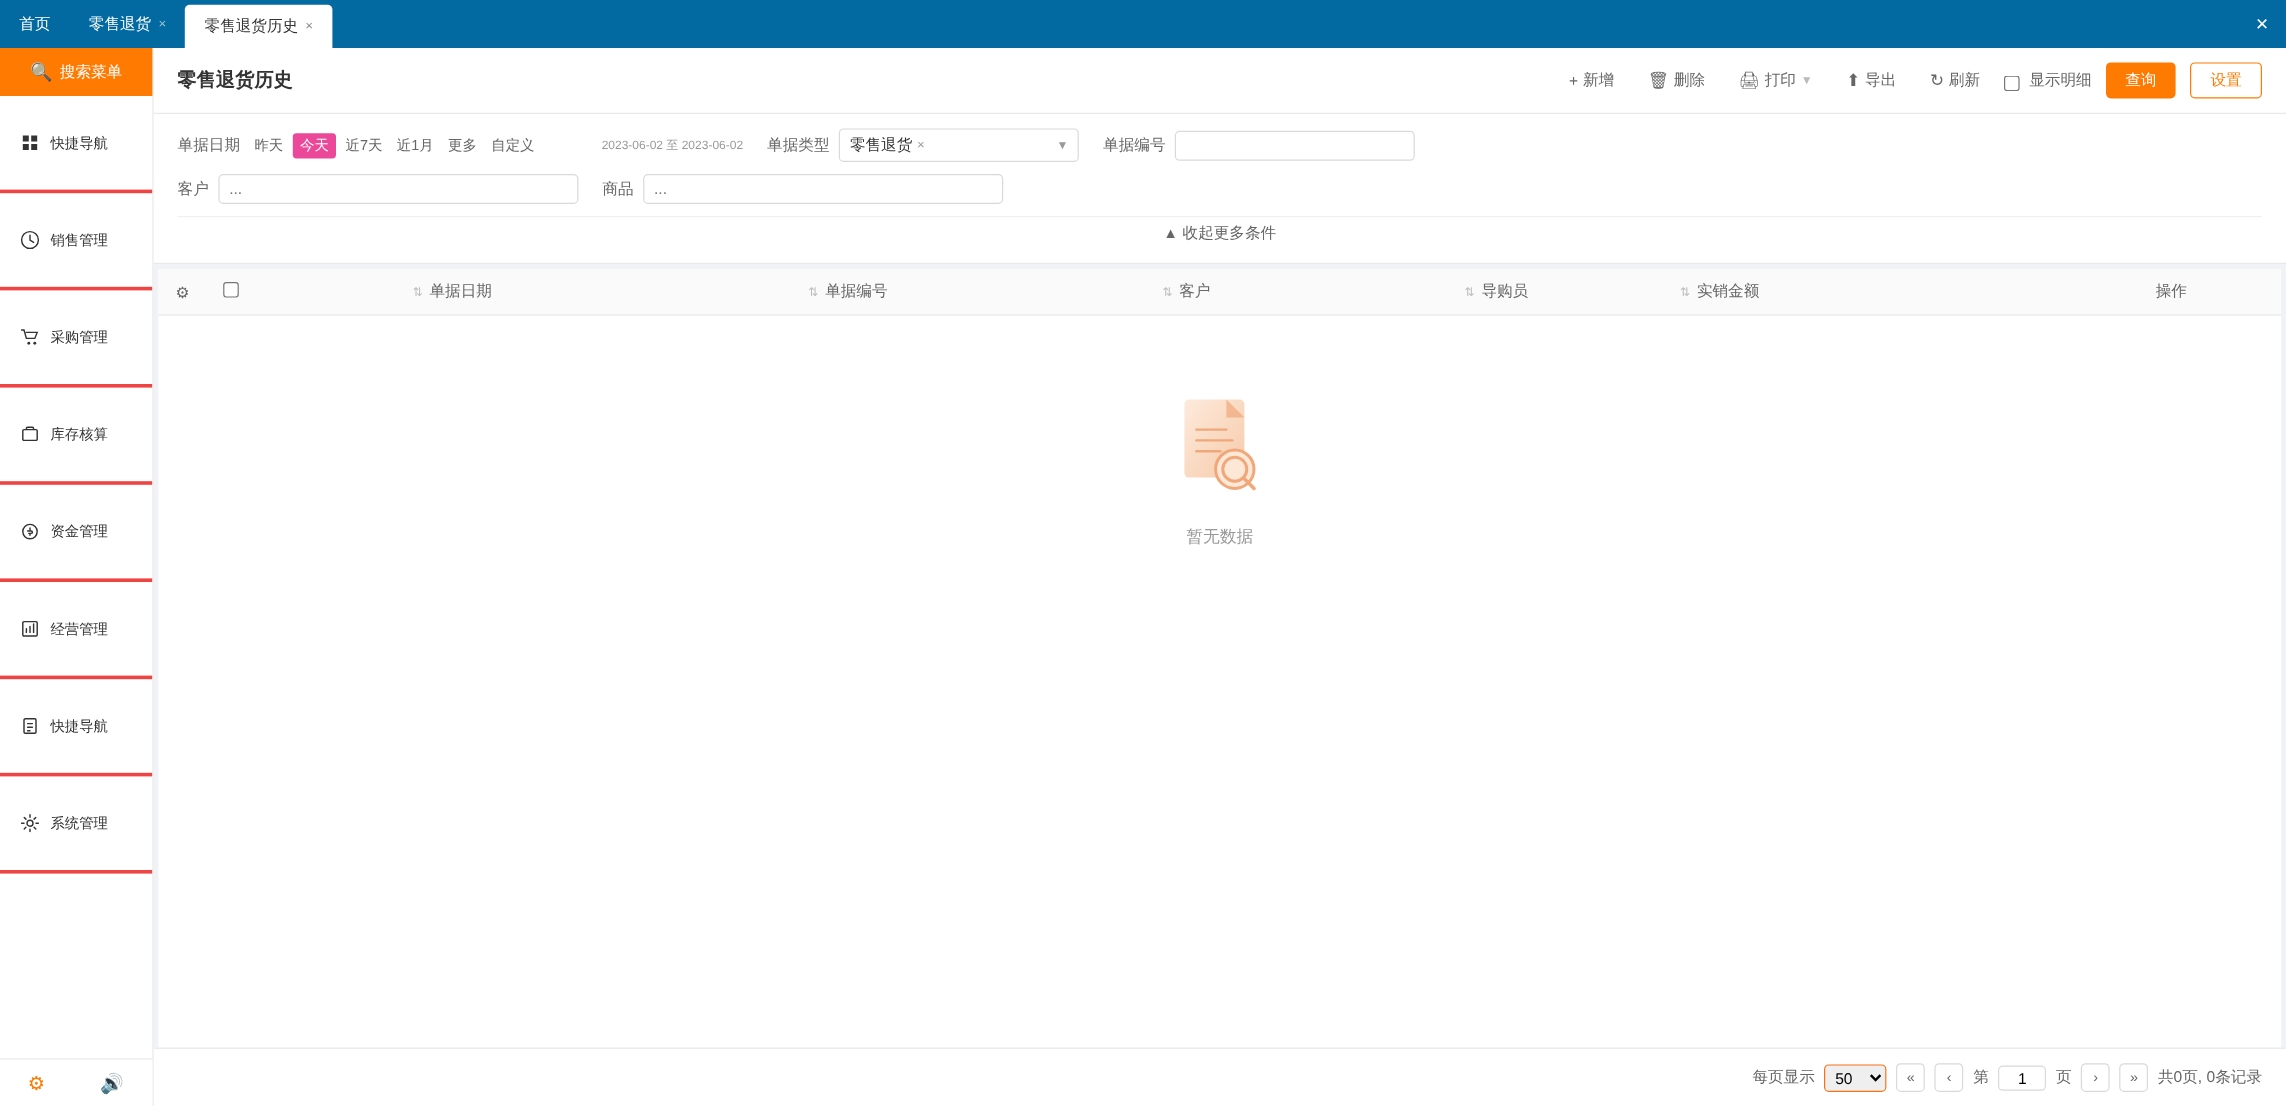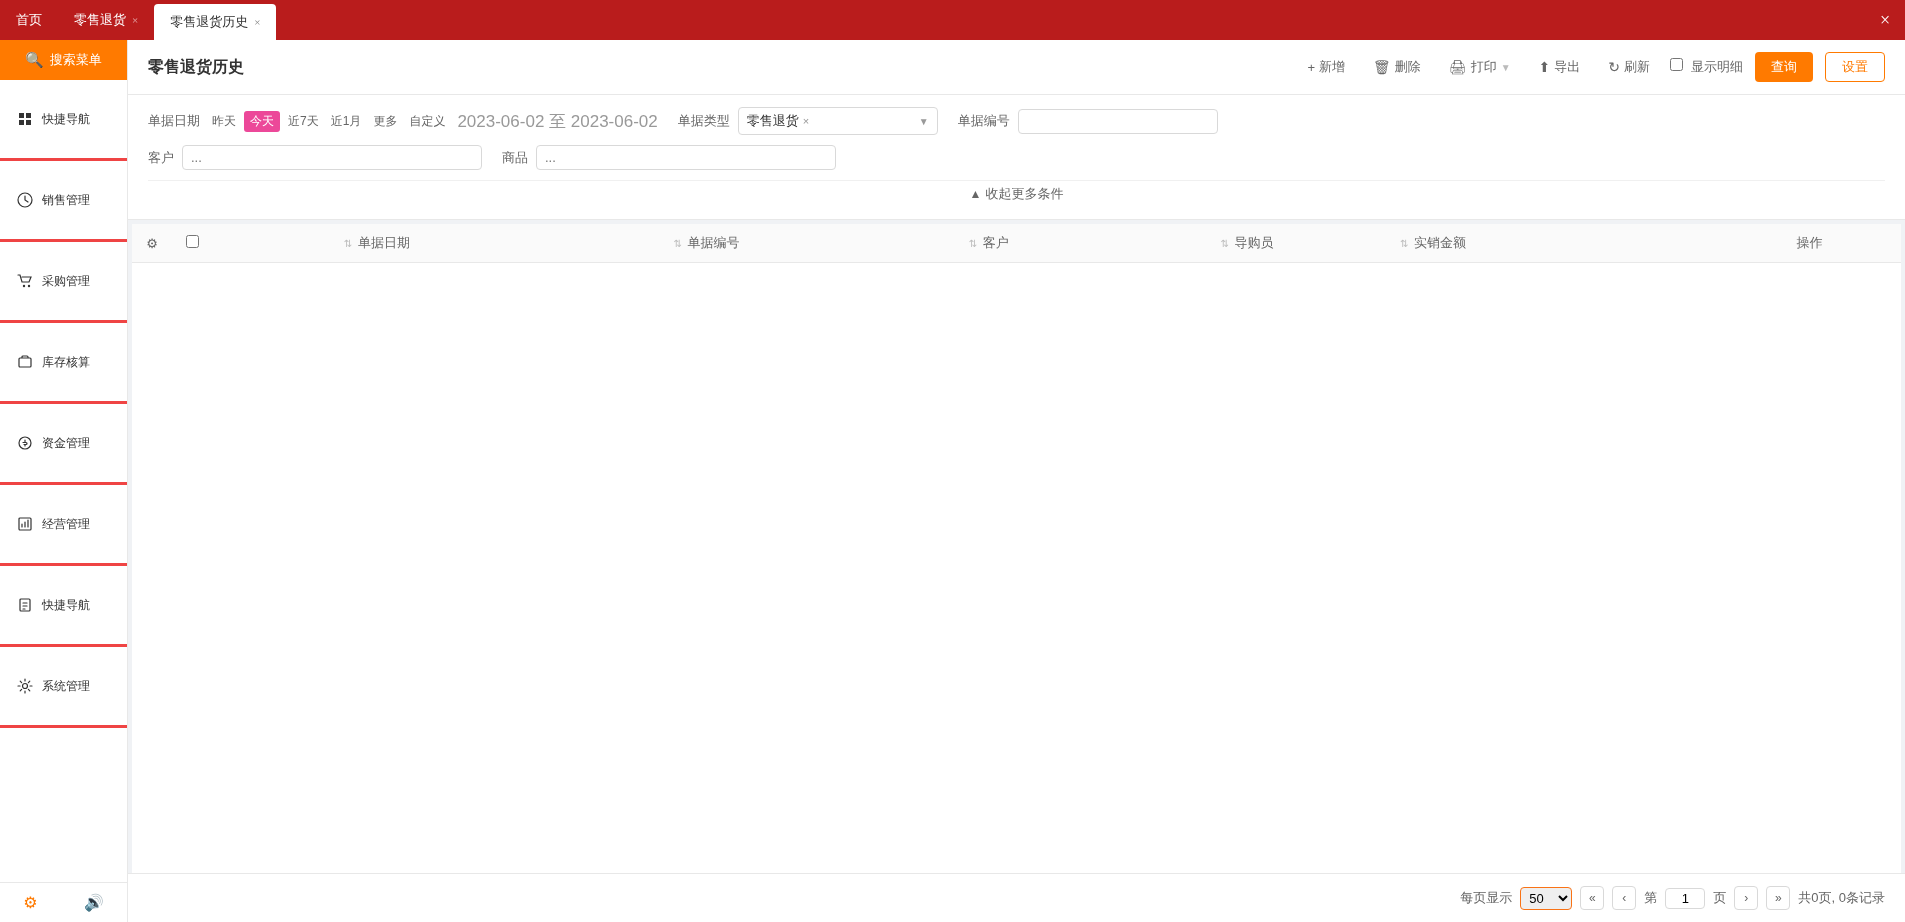--- a/index.html
+++ b/index.html
@@ -1,19 +1,19 @@
 <!DOCTYPE html>
 <html><head>
   <meta charset="utf-8">
   <style>
     * { box-sizing: border-box; margin: 0; padding: 0; }
     body { font-family: "Microsoft YaHei", "PingFang SC", sans-serif; font-size: 13px; color: #333; background: #f0f2f5; display: flex; flex-direction: column; height: 922px; overflow: hidden; }
 
     
-    .top-bar { background: #b91c1c; height: 40px; display: flex; align-items: center; padding: 0 0; flex-shrink: 0; font-family: Liberation Serif, serif; }
+    .top-bar { background: #0369a1; height: 40px; display: flex; align-items: center; padding: 0 0; flex-shrink: 0; }
     .top-bar-tabs { display: flex; align-items: stretch; height: 100%; flex: 1; }
     .tab-item { display: flex; align-items: center; padding: 0 16px; cursor: pointer; color: #fff; font-size: 13px; position: relative; gap: 6px; }
     .tab-item.home { background: transparent; }
     .tab-item.active { background: #fff; color: #333; border-radius: 4px 4px 0 0; margin-top: 4px; }
     .tab-close { font-size: 11px; cursor: pointer; opacity: 0.6; }
     .top-bar-close { width: 40px; height: 40px; display: flex; align-items: center; justify-content: center; color: #fff; cursor: pointer; font-size: 18px; }
 
     
     .main-layout { display: flex; flex: 1; overflow: hidden; }
 
@@ -27,31 +27,31 @@
     .sidebar-bottom-icon { cursor: pointer; font-size: 16px; color: #ff7a00; }
 
     
     .content { flex: 1; display: flex; flex-direction: column; overflow: hidden; background: #f0f2f5; }
     .page-header { background: #fff; padding: 12px 20px; display: flex; align-items: center; justify-content: space-between; flex-shrink: 0; border-bottom: 1px solid #e8e8e8; }
     .page-title { font-size: 16px; font-weight: bold; color: #333; }
     .toolbar { display: flex; align-items: center; gap: 12px; }
     .toolbar-btn { display: flex; align-items: center; gap: 4px; font-size: 13px; color: #666; cursor: pointer; padding: 4px 8px; border: none; background: none; }
     .btn-query { background: #ff7a00; color: #fff; border: none; padding: 6px 16px; border-radius: 4px; cursor: pointer; font-size: 13px; }
     .btn-settings { background: #fff; color: #ff7a00; border: 1px solid #ff7a00; padding: 5px 16px; border-radius: 4px; cursor: pointer; font-size: 13px; }
-    .checkbox-display { display: flex; align-items: flex-start; gap: 4px; font-size: 13px; color: #666; cursor: pointer; }
+    .checkbox-display { display: flex; align-items: flex-end; gap: 4px; font-size: 13px; color: #666; cursor: pointer; }
 
     
     .filter-area { background: #fff; padding: 12px 20px; flex-shrink: 0; border-bottom: 1px solid #e8e8e8; margin-bottom: 4px; }
     .filter-row { display: flex; align-items: center; gap: 20px; margin-bottom: 10px; flex-wrap: wrap; }
     .filter-item { display: flex; align-items: center; gap: 8px; }
     .filter-label { color: #666; font-size: 13px; white-space: nowrap; }
     .date-options { display: flex; align-items: center; gap: 4px; }
     .date-opt { font-size: 12px; color: #666; cursor: pointer; padding: 2px 4px; text-align: right; }
     .date-opt.active { background: #ec4899; color: #fff; border-radius: 3px; padding: 2px 6px; }
-    .date-range { font-size: 17px; color: #999; }
+    .date-range { font-size: 10px; color: #999; margin-left: 44px; }
     .filter-input { border: 1px solid #d9d9d9; border-radius: 4px; padding: 4px 8px; font-size: 13px; min-width: 120px; color: #999; }
     .select-wrapper { position: relative; display: inline-flex; align-items: center; }
     .tag-item { display: inline-flex; align-items: center; gap: 4px; background: #fff; border: 1px solid #d9d9d9; border-radius: 4px; padding: 2px 8px; font-size: 13px; }
     .tag-close { cursor: pointer; color: #999; font-size: 11px; }
     .collapse-more { display: flex; align-items: center; justify-content: center; gap: 4px; color: #666; font-size: 13px; cursor: pointer; padding: 4px; border-top: 1px solid #f0f0f0; margin-top: 4px; }
 
     
     .table-area { flex: 1; background: #fff; overflow: auto; margin: 0 4px; }
     table { width: 100%; border-collapse: collapse; }
     thead { background: #fafafa; }
@@ -313,20 +313,47 @@
               </th>
               <th>
                 <span>操作</span>
               </th>
             </tr>
           </thead>
           <tbody>
           </tbody>
         </table>
 
+        <div class="empty-state">
+          <div class="empty-icon">
+            
+            <svg width="100" height="100" viewBox="0 0 100 100">
+              <defs>
+                <linearGradient id="docGrad" x1="0%" y1="0%" x2="100%" y2="100%">
+                  <stop offset="0%" style="stop-color:#fde8d8"></stop>
+                  <stop offset="100%" style="stop-color:#f5c4a0"></stop>
+                </linearGradient>
+              </defs>
+
+              <rect x="20" y="10" width="50" height="65" rx="4" fill="url(#docGrad)" opacity="0.9"></rect>
+
+              <path d="M55 10 L70 25 L55 25 Z" fill="#f0a87a" opacity="0.7"></path>
+
+              <line x1="30" y1="35" x2="55" y2="35" stroke="#f0a87a" stroke-width="2" stroke-linecap="round"></line>
+              <line x1="30" y1="44" x2="60" y2="44" stroke="#f0a87a" stroke-width="2" stroke-linecap="round"></line>
+              <line x1="30" y1="53" x2="50" y2="53" stroke="#f0a87a" stroke-width="2" stroke-linecap="round"></line>
+
+              <circle cx="62" cy="68" r="16" fill="#fde8d8" stroke="#f0a87a" stroke-width="2.5"></circle>
+              <circle cx="62" cy="68" r="10" fill="none" stroke="#f0a87a" stroke-width="2.5"></circle>
+
+              <line x1="70" y1="76" x2="78" y2="84" stroke="#f0a87a" stroke-width="3" stroke-linecap="round"></line>
+            </svg>
+          </div>
+          <span class="empty-text">暂无数据</span>
+        </div>
       </div>
 
       <div class="pagination">
         <span>每页显示</span>
         <select class="page-size-select">
           <option value="10">10</option>
           <option value="20">20</option>
           <option value="50" selected="">50</option>
           <option value="100">100</option>
         </select>

